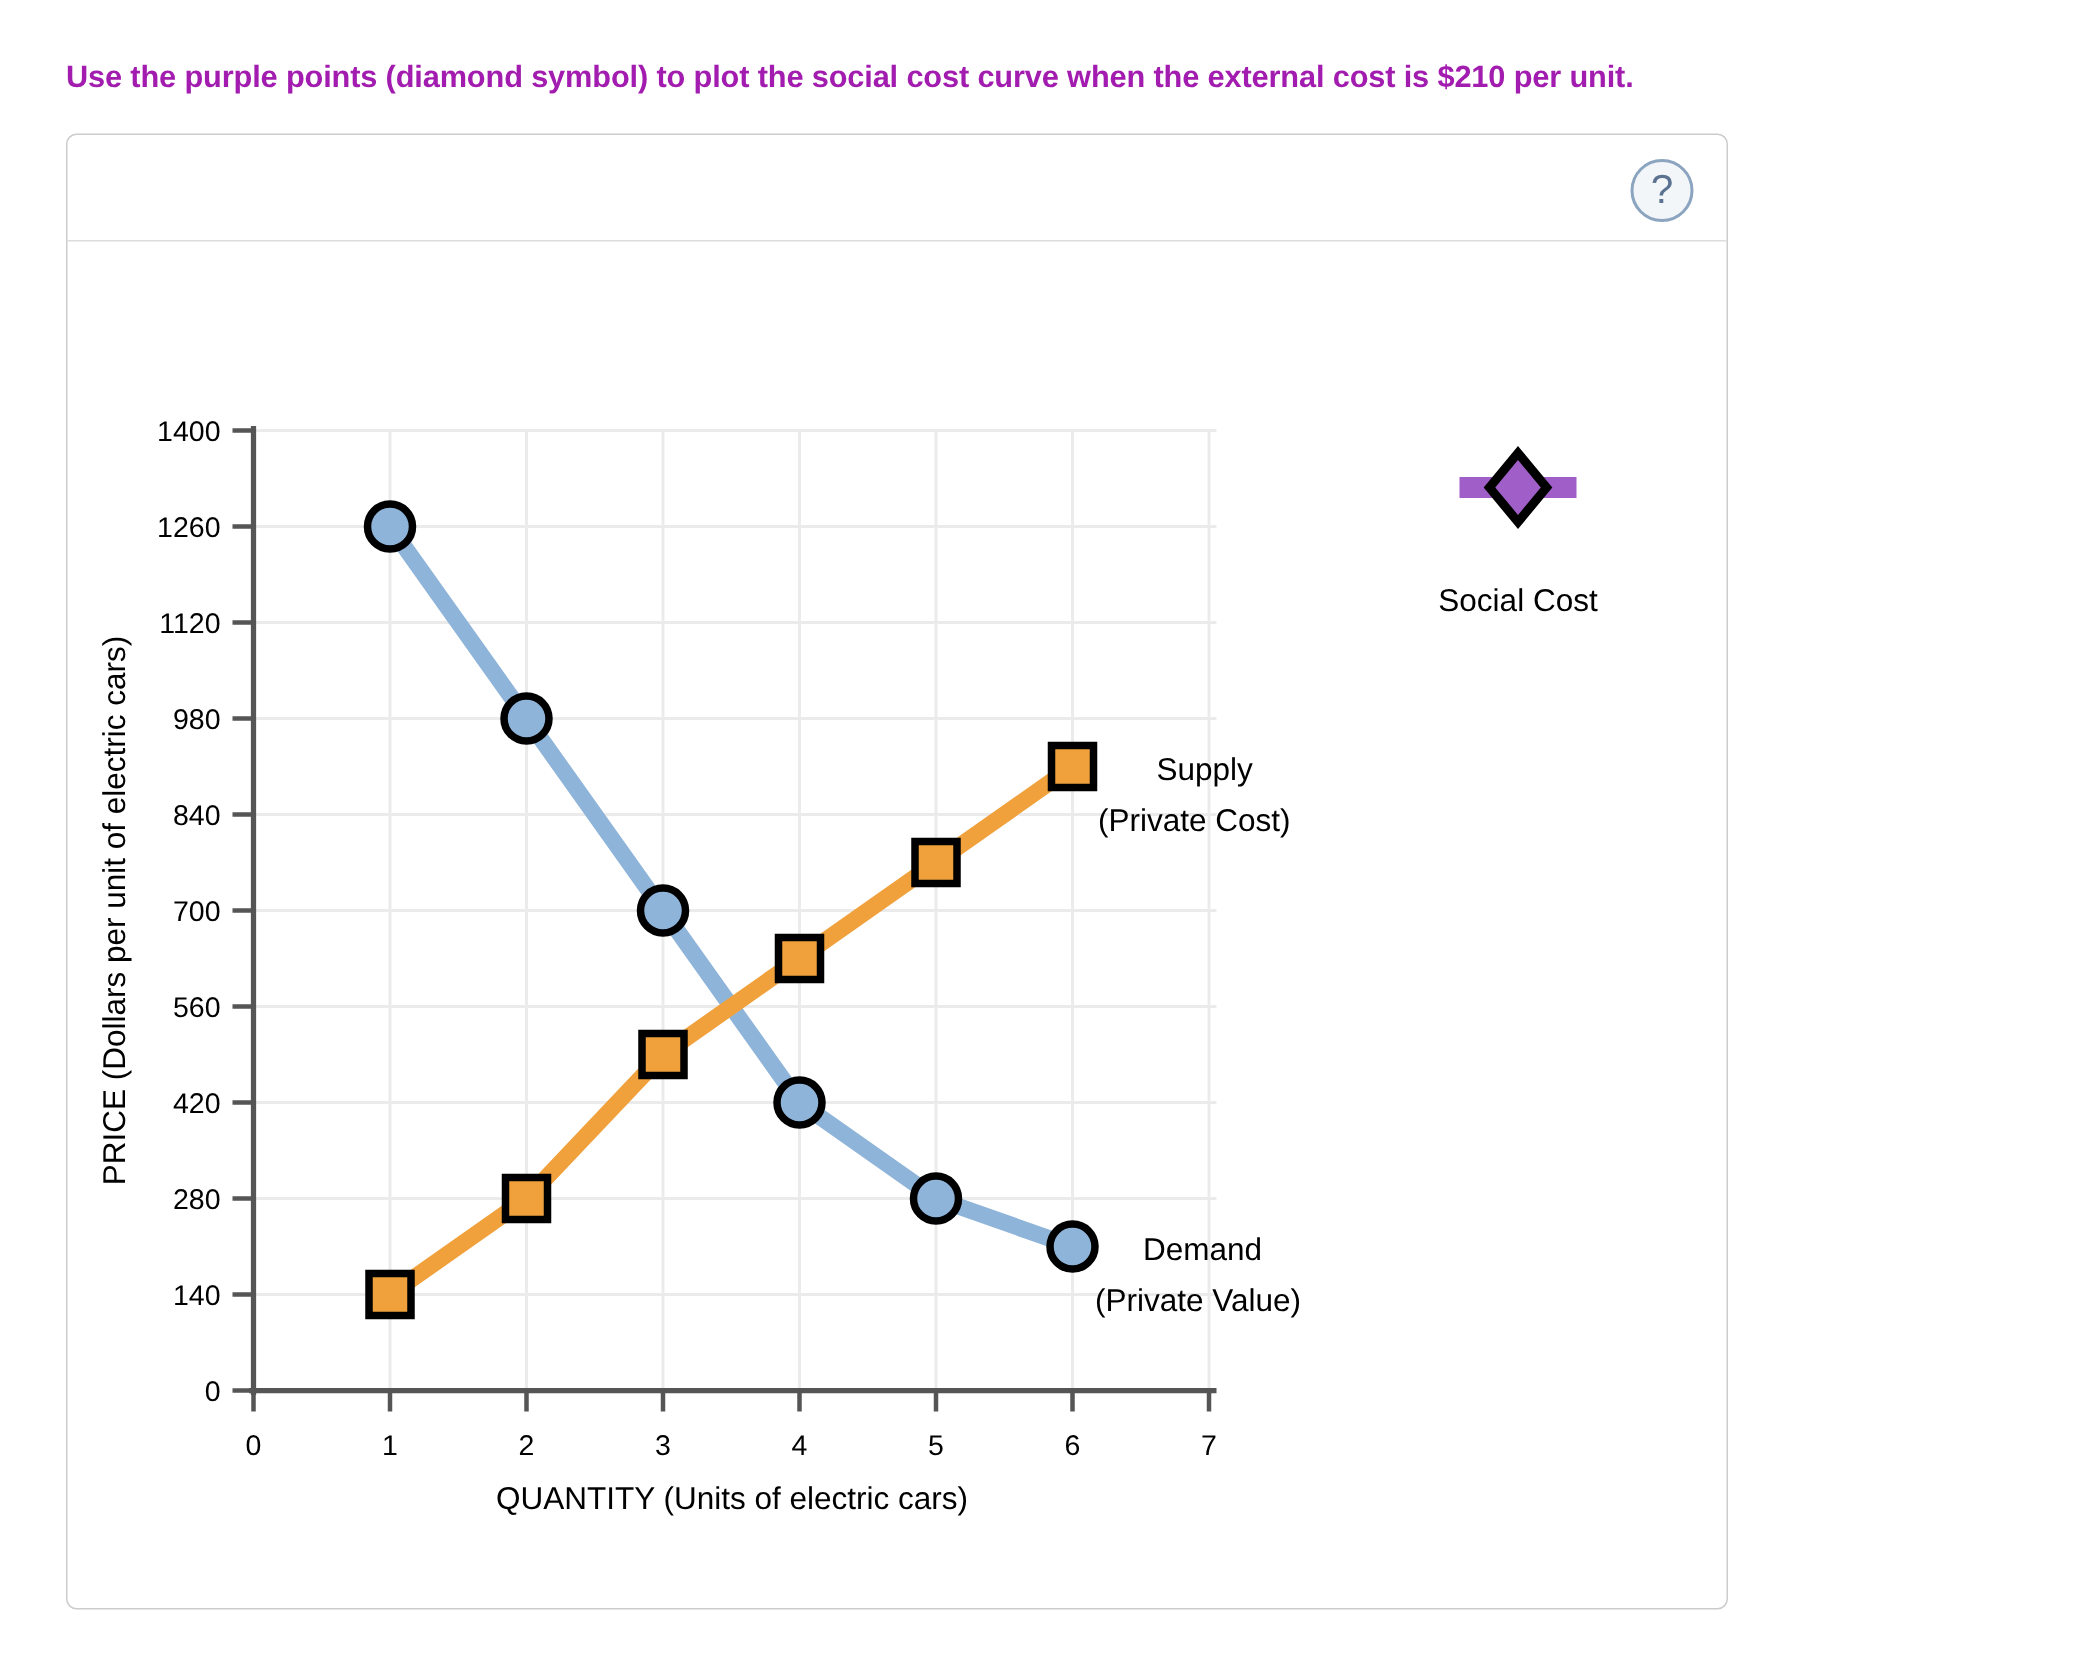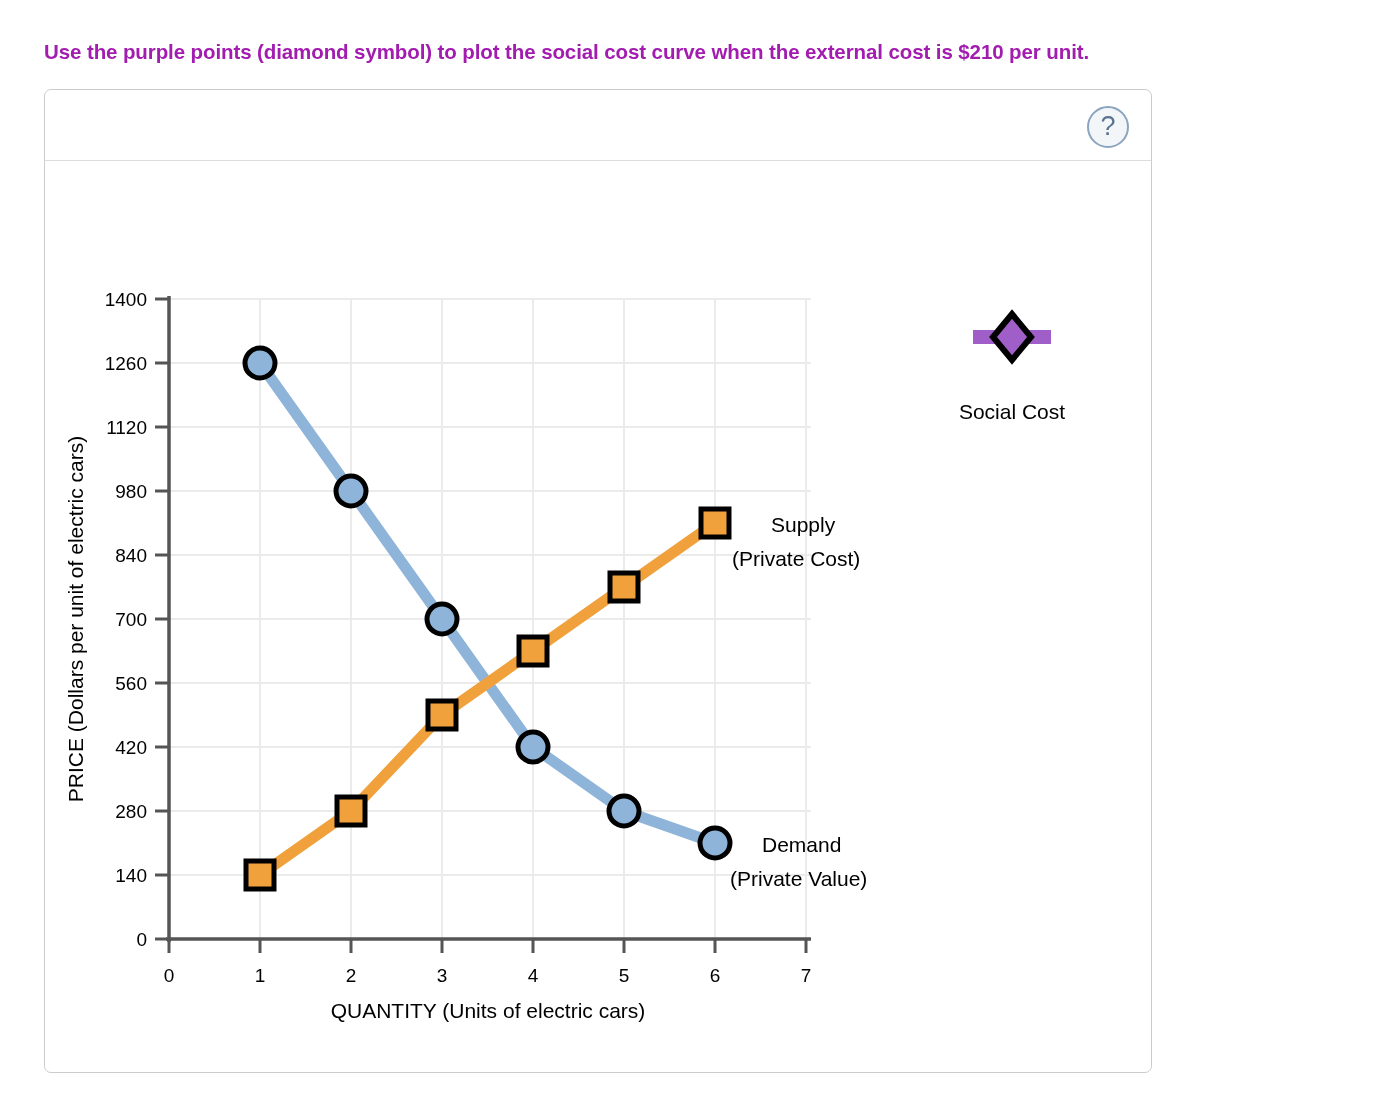--- a/index.html
+++ b/index.html
@@ -73,21 +73,21 @@
     line-height: 27px;
     color: #5b7391;
     font-weight: normal;
     margin-top: -2px;
   }
 
   
   .chart-wrap {
     position: absolute;
     left: 0;
-    top: 16px;
+    top: 4px;
     width: 1108px;
     height: 984px;
     text-align: right;
   }
   .chart-svg {
     position: absolute;
     left: 0;
     top: 0;
   }
 

